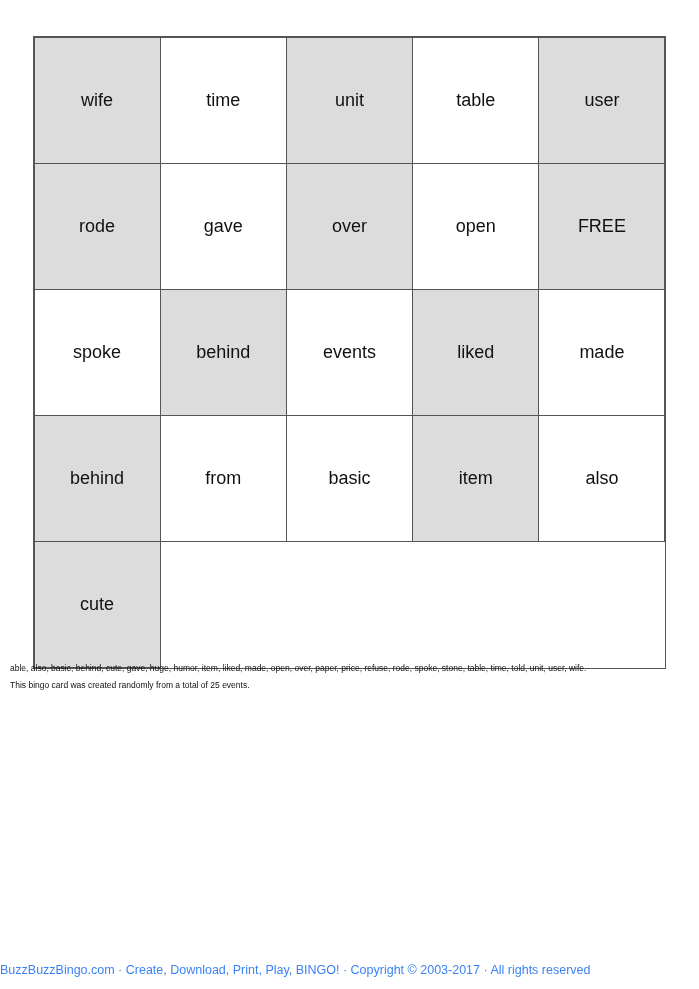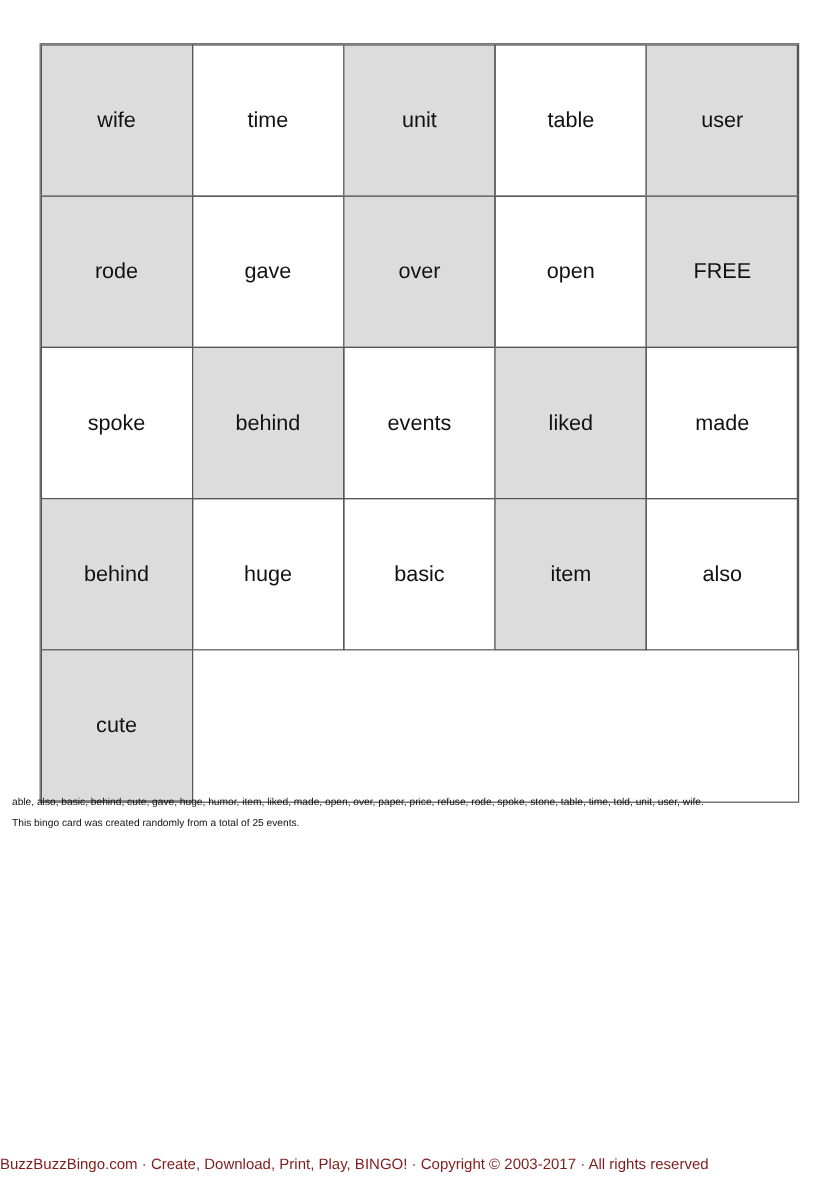--- a/index.html
+++ b/index.html
@@ -6,21 +6,21 @@
   body { width: 699px; height: 989px; position: relative; overflow: hidden;
          font-family: "Liberation Sans", sans-serif; color: #111; }
   .grid { position: absolute; left: 33px; top: 36px; width: 633px; height: 633px;
           display: grid; grid-template-columns: repeat(5, 1fr); grid-template-rows: repeat(5, 1fr);
           border: 1px solid #555; box-sizing: border-box; }
   .cell { border: 1px solid #555; box-sizing: border-box; display: flex; align-items: center;
           justify-content: center; font-size: 18px; margin: -0.5px; }
   .cell.shade { background: #dcdcdc; }
   .note { position: absolute; left: 10px; font-size: 8.5px; color: #111; white-space: nowrap; }
   .footer { position: absolute; left: 0; width: 590px; top: 963px; text-align: center;
-            font-size: 12.5px; color: #7f1d1d; white-space: nowrap; }
+            font-size: 12.5px; color: #3b82f6; white-space: nowrap; }
 </style>
 </head>
 <body>
 
 <div class="grid">
   <div class="cell shade">wife</div>
   <div class="cell">time</div>
   <div class="cell shade">unit</div>
 
   <div class="cell">table</div>
@@ -31,21 +31,21 @@
   <div class="cell shade">over</div>
   <div class="cell">open</div>
   <div class="cell shade">FREE</div>
   <div class="cell">spoke</div>
   <div class="cell shade">behind</div>
 
   <div class="cell">events</div>
   <div class="cell shade">liked</div>
   <div class="cell">made</div>
   <div class="cell shade">behind</div>
-  <div class="cell">huge</div>
+  <div class="cell">from</div>
 
   <div class="cell">basic</div>
   <div class="cell shade">item</div>
   <div class="cell">also</div>
   <div class="cell shade">cute</div>
 </div>
 
 <div class="note" style="top:680px;">This bingo card was created randomly from a total of 25 events.</div>
 <div class="note" style="top:663px;">able, also, basic, behind, cute, gave, huge, humor, item, liked, made, open, over, paper, price, refuse, rode, spoke, stone, table, time, told, unit, user, wife.</div>
 

